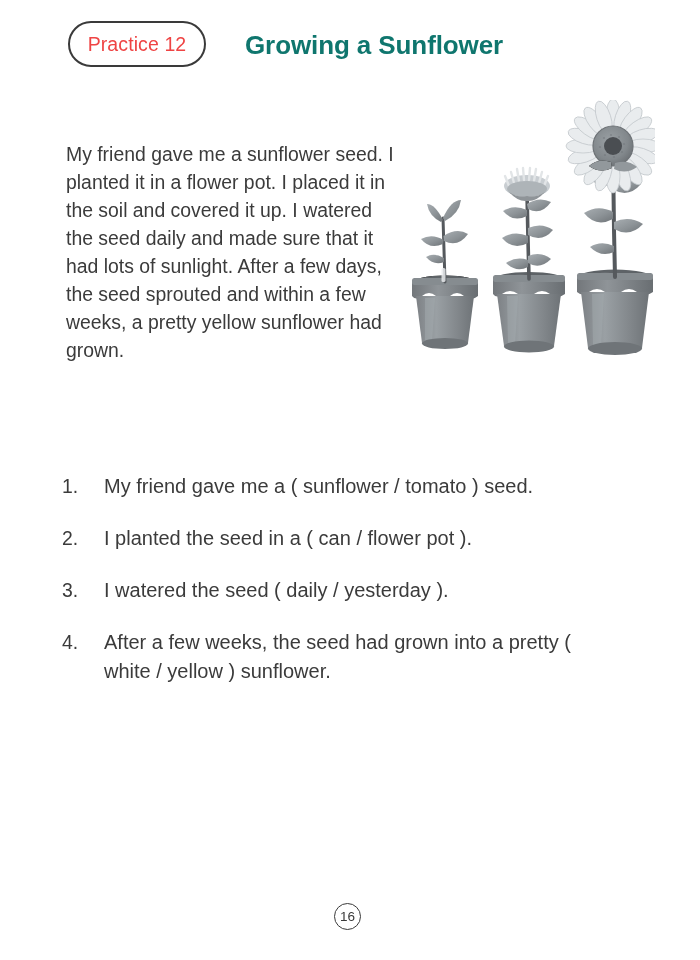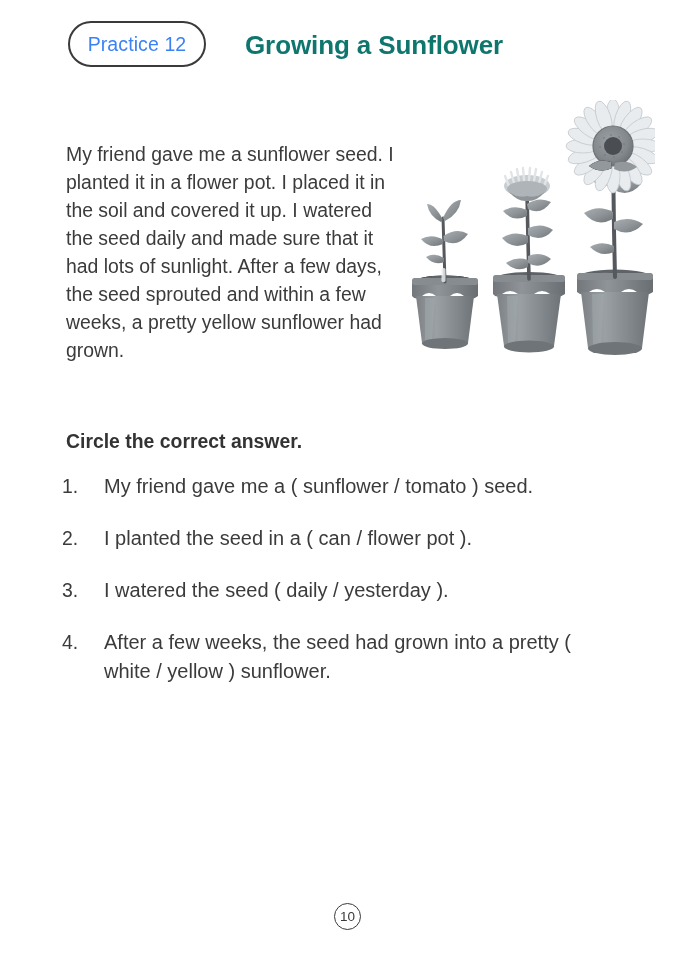--- a/index.html
+++ b/index.html
@@ -37,21 +37,21 @@
     height: 46px;
     border: 2.2px solid #3a3a3a;
     border-radius: 23px;
     box-sizing: border-box;
     display: flex;
     align-items: center;
     justify-content: center;
   }
   .practice-badge-label {
     font-size: 19.5px;
-    color: #3b82f6;
+    color: #ef4444;
     letter-spacing: 0.1px;
   }
   .page-title {
     position: absolute;
     left: 245px;
     top: 30px;
     font-size: 26px;
     font-weight: bold;
     color: #0f766e;
     letter-spacing: -0.1px;
@@ -297,21 +297,20 @@
           <circle cx="208" cy="46" r="9" fill="#4a4e52"></circle>
         </g>
 
         <path d="M206,62 Q193,58 184,66 Q195,74 207,68 Z" fill="#9298 9c"></path>
         <path d="M206,62 Q193,58 184,66 Q195,74 207,68 Z" fill="#92989c"></path>
         <path d="M210,63 Q223,59 232,67 Q221,75 209,69 Z" fill="#92989c"></path>
       </g>
     </svg>
   </div>
 
-  <div class="instruction">Circle the correct answer.</div>
 
   <div class="questions">
     <div class="question">
       <div class="q-num">1.</div>
       <div class="q-text">My friend gave me a ( sunflower / tomato ) seed.</div>
     </div>
     <div class="question">
       <div class="q-num">2.</div>
       <div class="q-text">I planted the seed in a ( can / flower pot ).</div>
     </div>
@@ -319,16 +318,16 @@
       <div class="q-num">3.</div>
       <div class="q-text">I watered the seed ( daily / yesterday ).</div>
     </div>
     <div class="question">
       <div class="q-num">4.</div>
       <div class="q-text">After a few weeks, the seed had grown into a pretty ( white / yellow ) sunflower.</div>
     </div>
   </div>
 
   <div class="page-number">
-    <span>10</span>
+    <span>16</span>
   </div>
 
 </div>
 
 </body></html>

